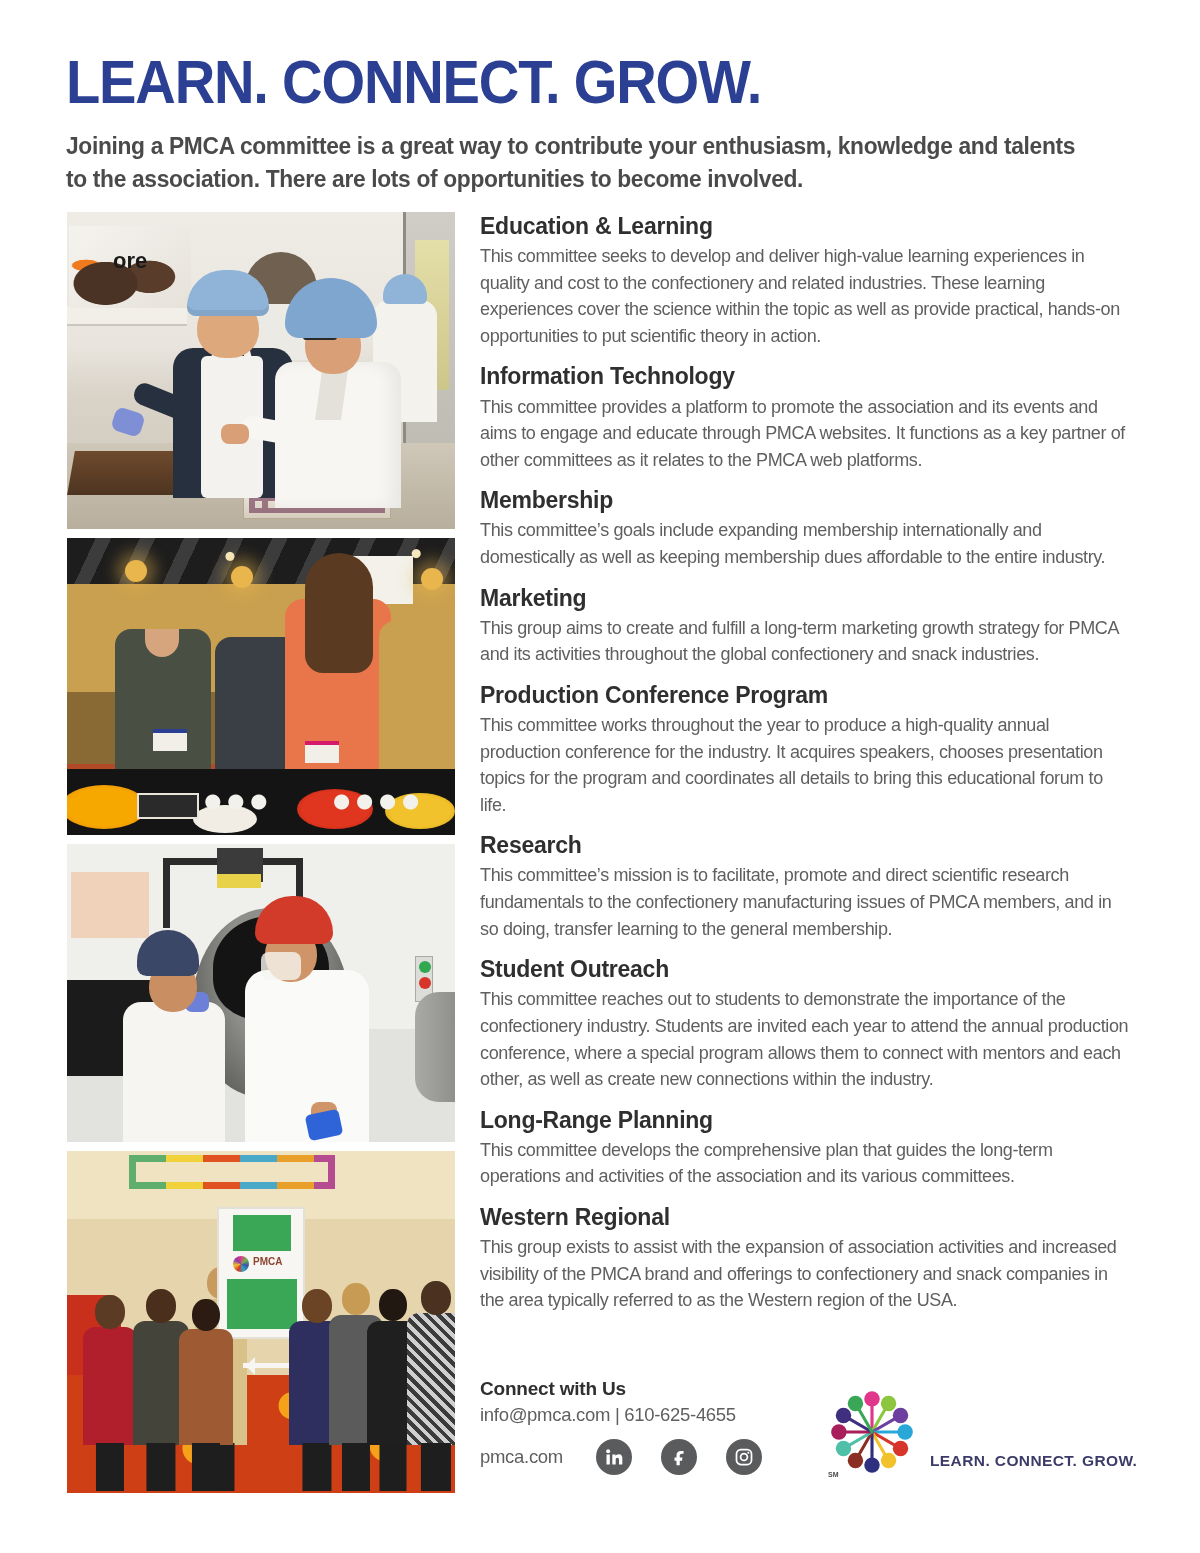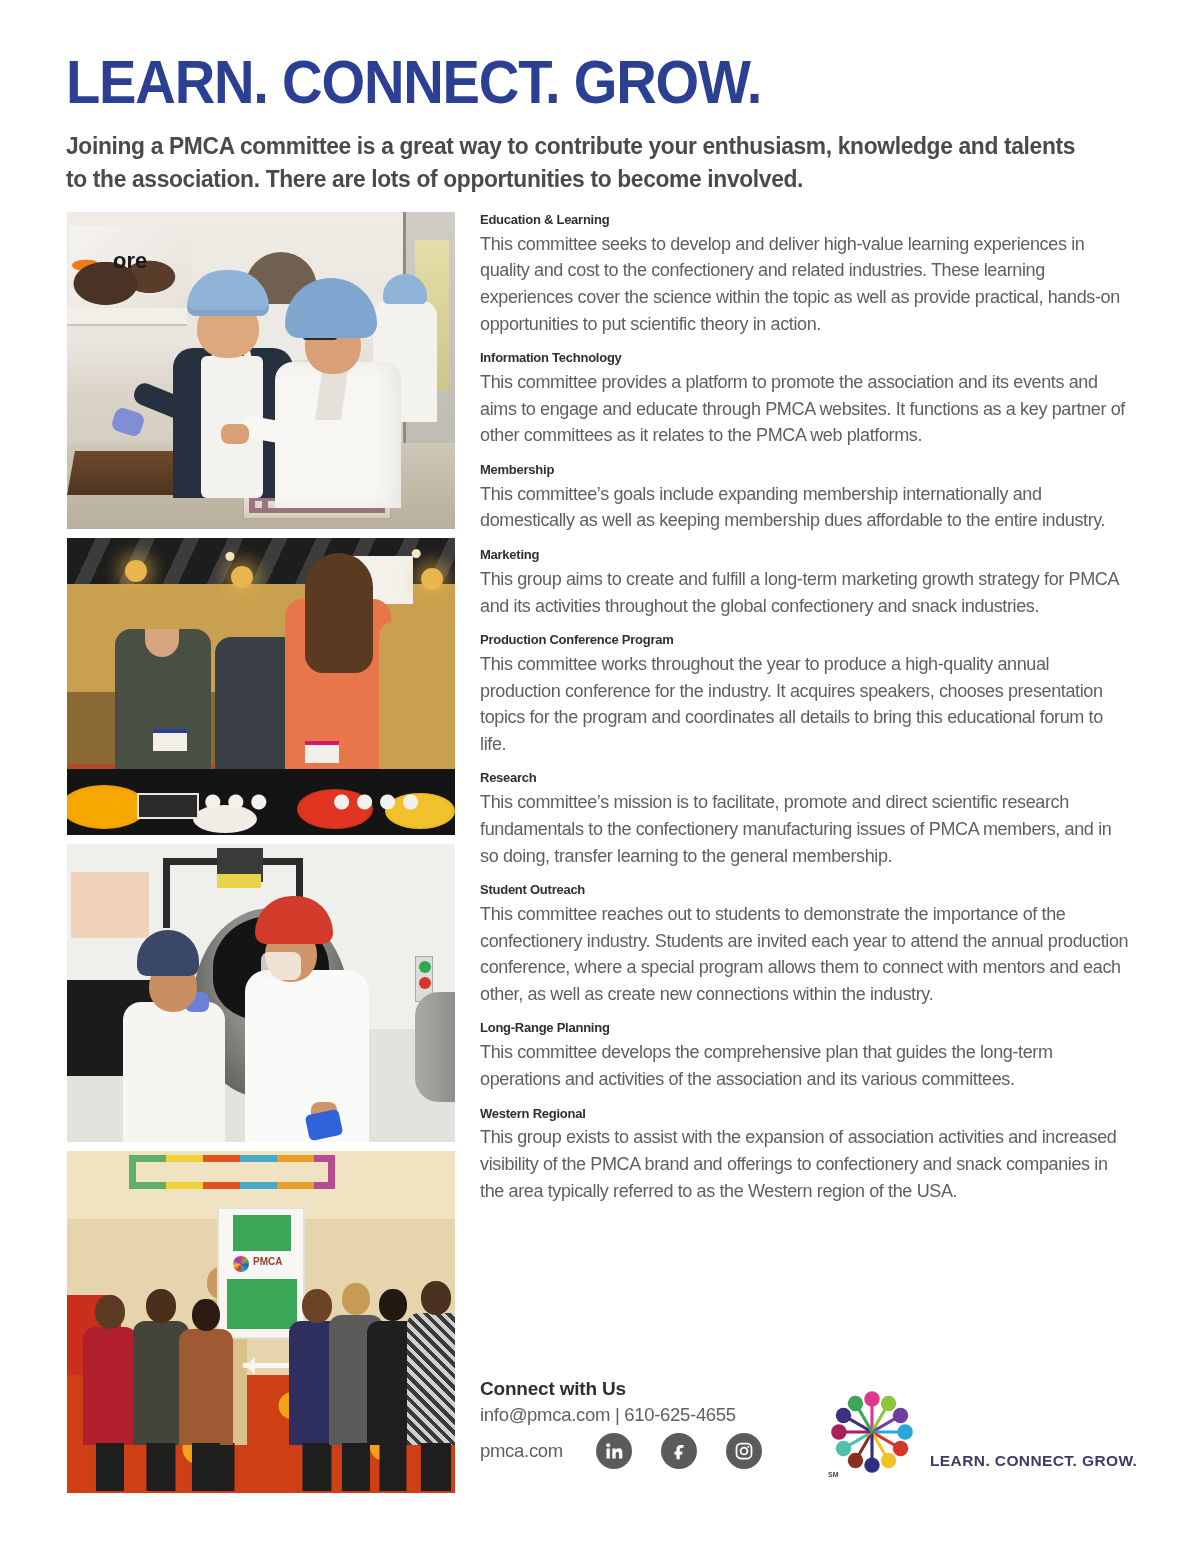--- a/index.html
+++ b/index.html
@@ -355,21 +355,21 @@
     left: 480px;
     top: 212px;
     width: 660px;
   }
 
   .sec { margin-bottom: 13px; }
   .sec:last-of-type { margin-bottom: 0; }
 
   .sec-title {
     font-family: "Liberation Sans", sans-serif;
-    font-size: 13px;
+    font-size: 23px;
     font-weight: 700;
     color: #2f2f2f;
     letter-spacing: -0.25px;
     margin-bottom: 3px;
     line-height: 1.22;
   }
   .sec-body {
     font-family: "Liberation Sans", sans-serif;
     font-size: 18.3px;
     font-weight: 400;
@@ -395,21 +395,21 @@
     letter-spacing: -0.2px;
   }
   .contact-line {
     margin-top: 4px;
     font-family: "Liberation Sans", sans-serif;
     font-size: 18.5px;
     color: #5f5f5f;
     letter-spacing: -0.3px;
   }
   .social-row {
-    margin-top: 7px;
+    margin-top: 13px;
     display: flex;
     align-items: center;
     gap: 29px;
   }
   .web {
     font-family: "Liberation Sans", sans-serif;
     font-size: 18.5px;
     color: #5f5f5f;
     letter-spacing: -0.3px;
     margin-right: 4px;

